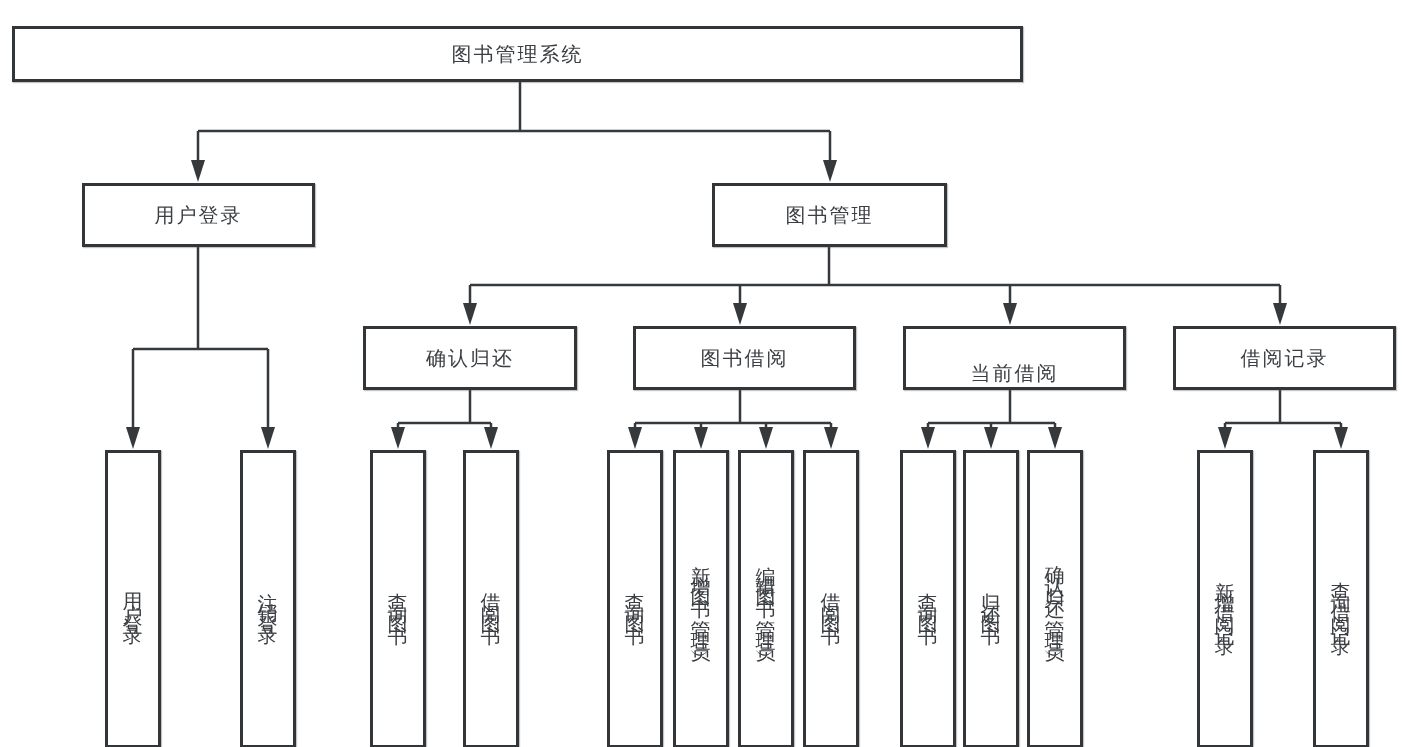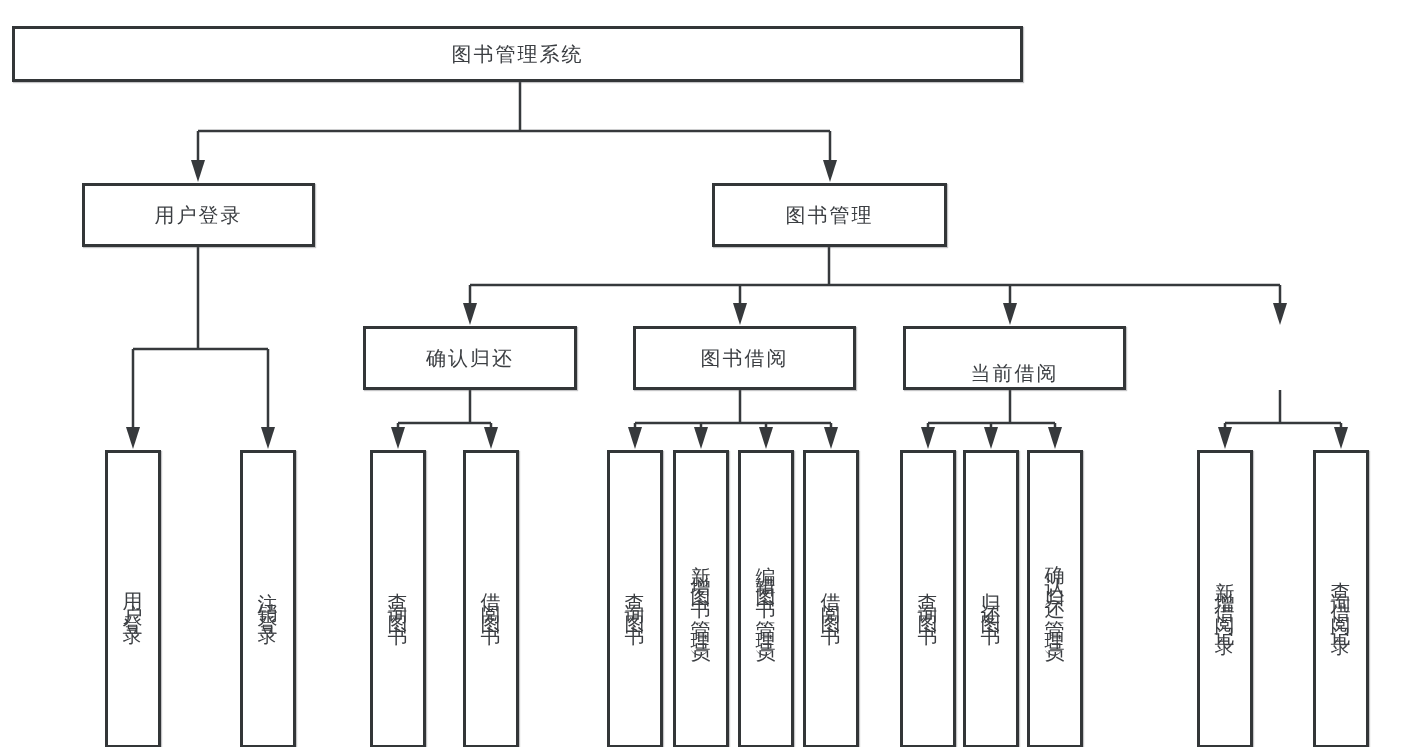--- a/index.html
+++ b/index.html
@@ -145,20 +145,23 @@
 
   <div class="box l3 l3a">
     <span class="lbl">确认归还</span>
   </div>
   <div class="box l3 l3b">
     <span class="lbl">图书借阅</span>
   </div>
   <div class="box l3 l3c">
     <span class="lbl">当前借阅</span>
   </div>
+  <div class="box l3 l3d">
+    <span class="lbl">借阅记录</span>
+  </div>
 
   <div class="box vbox leaf lfA1">
     <span class="lbl">用户登录</span>
   </div>
   <div class="box vbox leaf lfA2">
     <span class="lbl">注销登录</span>
   </div>
 
   <div class="box vbox leaf lfB1">
     <span class="lbl">查询图书</span>

